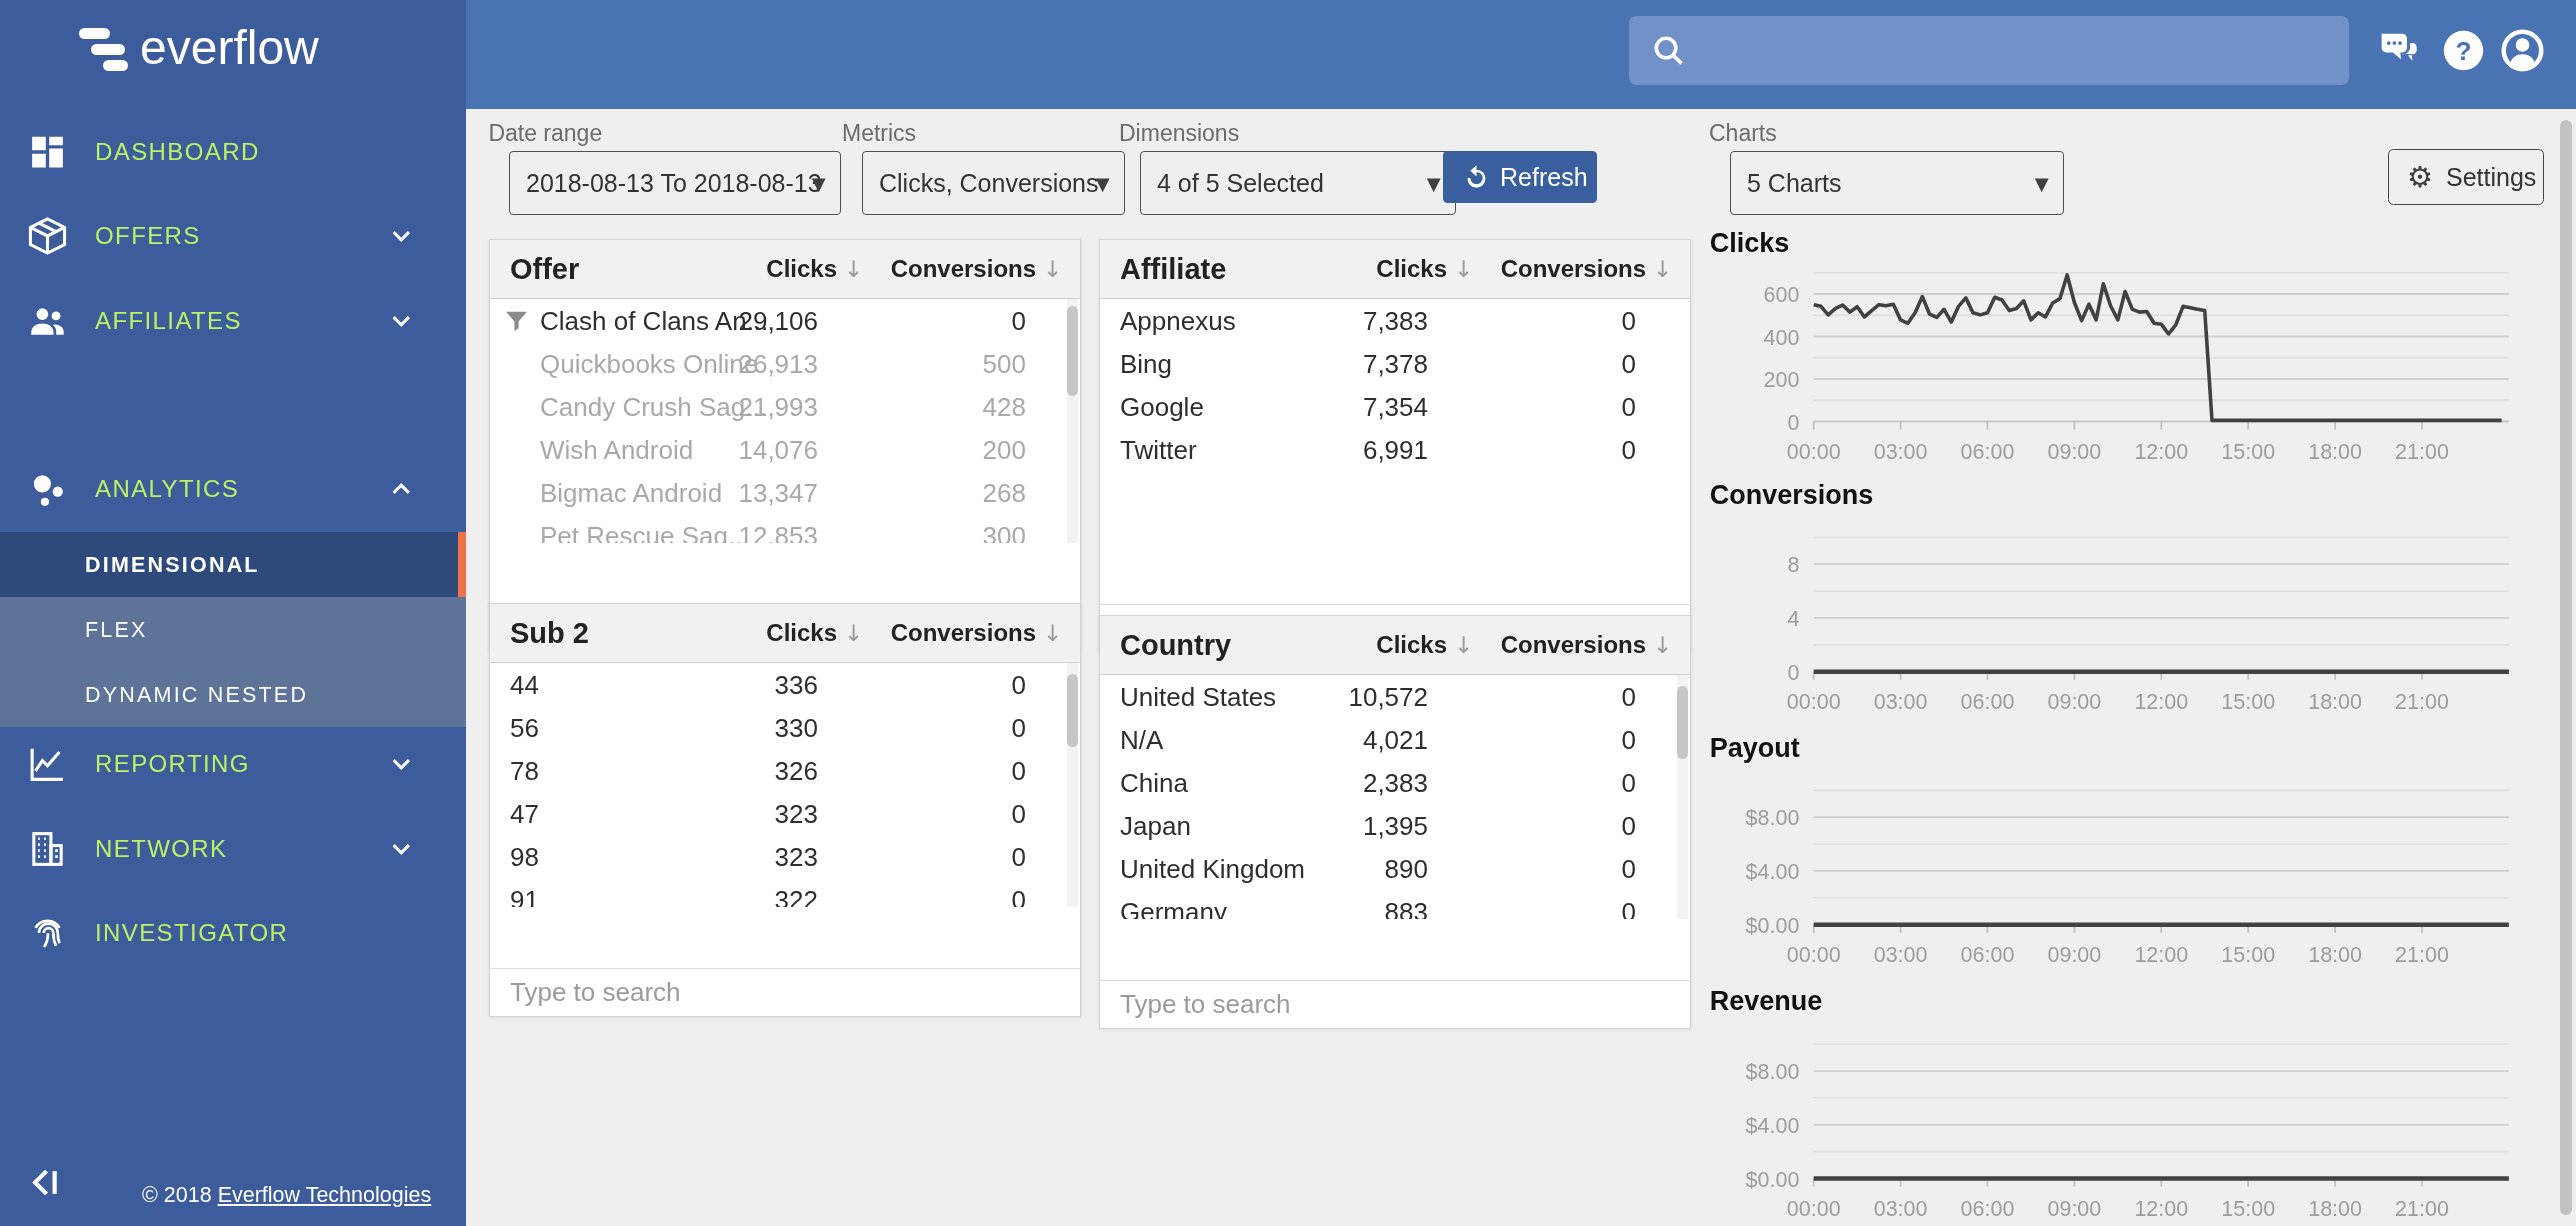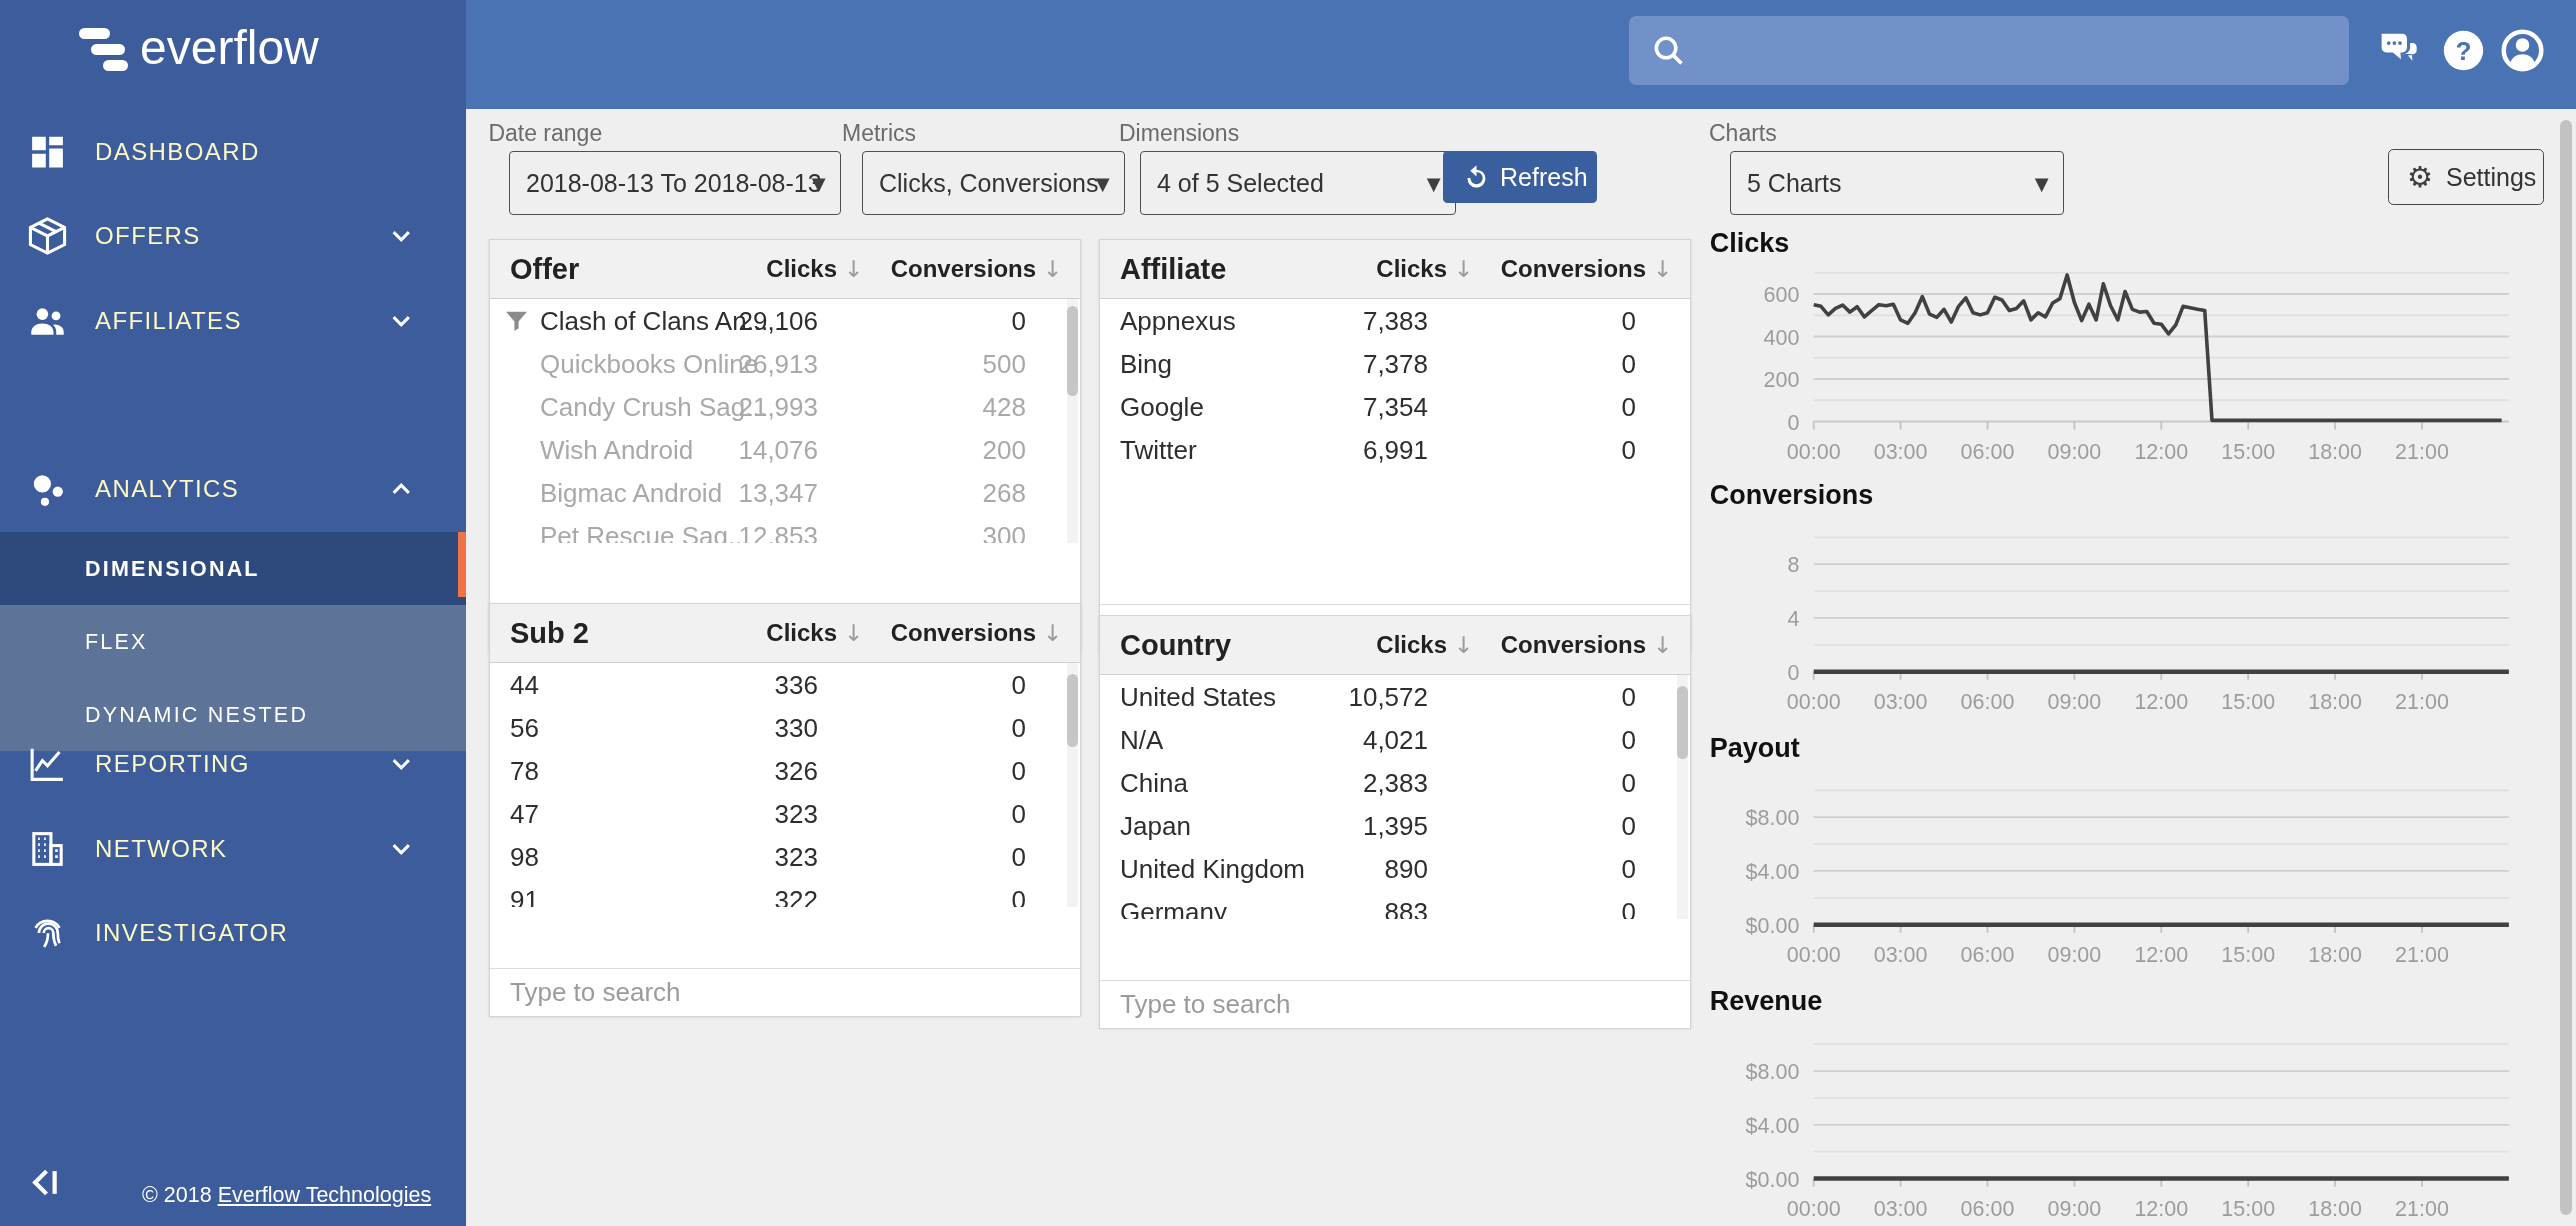--- a/index.html
+++ b/index.html
@@ -12,24 +12,24 @@
   .logo-mark { position:relative; width:52px; height:54px; margin-right:9px; }
   .logo-mark .p { position:absolute; background:#fff; border-radius:7.2px; height:11.7px; }
   .p1 { left:0; top:7.2px; width:30.5px; }
   .p2 { left:11.7px; top:23px; width:34px; }
   .p3 { left:24px; top:39px; width:25px; }
   .logo-text { color:#fff; font-size:48px; font-weight:300; letter-spacing:0; }
   .nav-item { position:absolute; left:0; width:466px; height:84px; cursor:pointer; }
   .nav-icon { position:absolute; left:27px; top:50%; transform:translateY(-50%); width:41px; height:41px; }
   .nav-icon svg { width:41px; height:41px; }
   .nav-label { position:absolute; left:95px; top:50%; transform:translateY(-50%);
-    color:#fef9c3; font-size:24px; letter-spacing:1.4px; font-weight:500; white-space:nowrap; }
+    color:#bef264; font-size:24px; letter-spacing:1.4px; font-weight:500; white-space:nowrap; }
   .chev { position:absolute; right:50px; top:50%; transform:translateY(-50%); width:30.5px; height:30.5px; }
   .subnav { position:absolute; left:0; width:466px; }
-  .sub-item { position:relative; width:466px; height:73px; cursor:pointer;padding-left:40px; }
+  .sub-item { position:relative; width:466px; height:65px; cursor:pointer;padding-left:40px; }
   .sub-label { position:absolute; left:85px; top:50%; transform:translateY(-50%);
     color:#fff; font-size:21.5px; letter-spacing:2.2px; font-weight:500; white-space:nowrap; }
   .sub-active { background:#2e4a7d; }
   .sub-active .sub-label { font-weight:700; }
   .sub-rest { background:#5d7398; }
   .active-bar { position:absolute; right:0; top:0; width:8px; height:65px; background:#ef7348; }
   .side-footer-collapse { position:absolute; left:27px; top:1163px; width:39px; height:43px; cursor:pointer; }
   .copyright { position:absolute; left:142px; top:1183px; color:#fff; font-size:21.5px; white-space:nowrap; }
   .copyright a { color:#fff; text-decoration:underline; cursor:pointer; }
 

